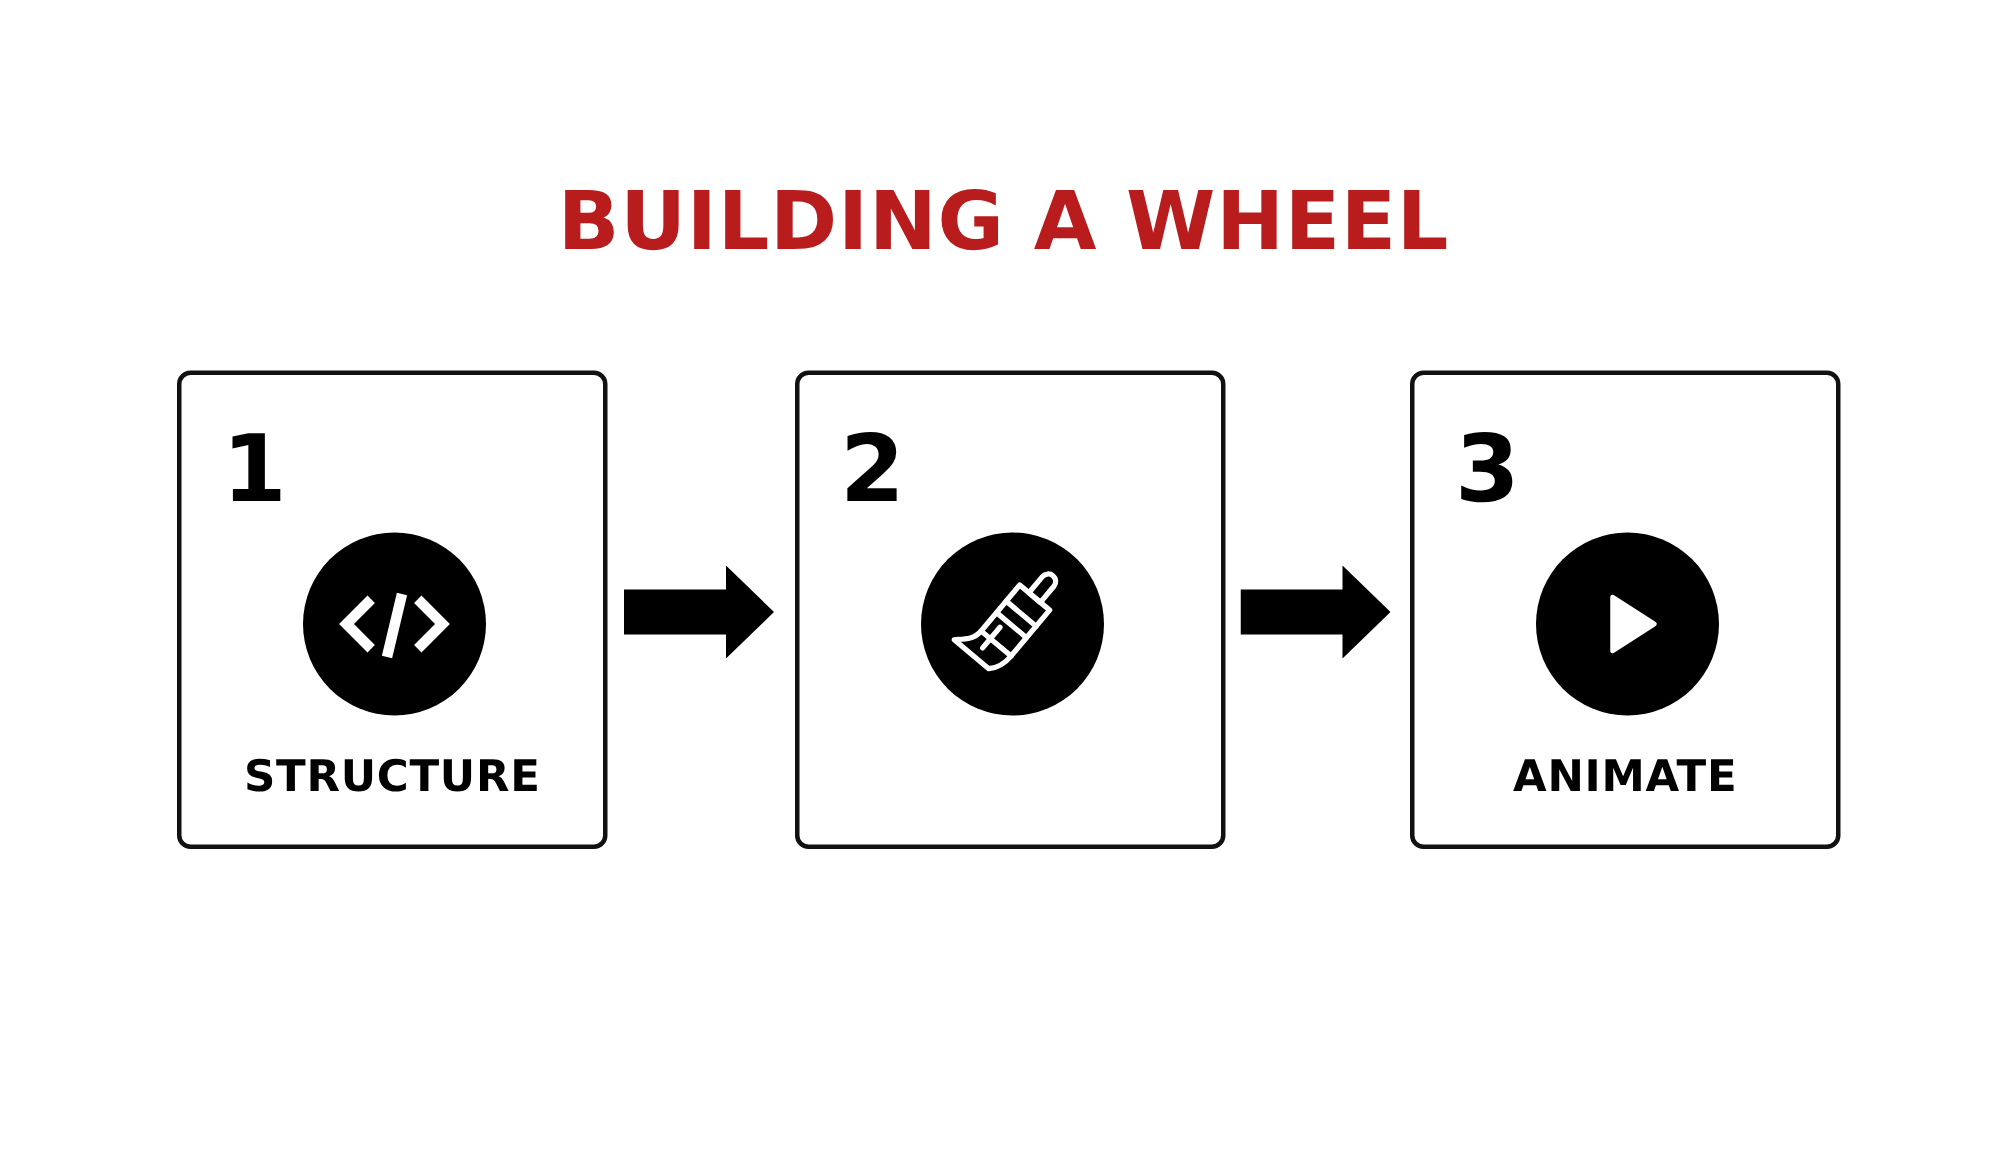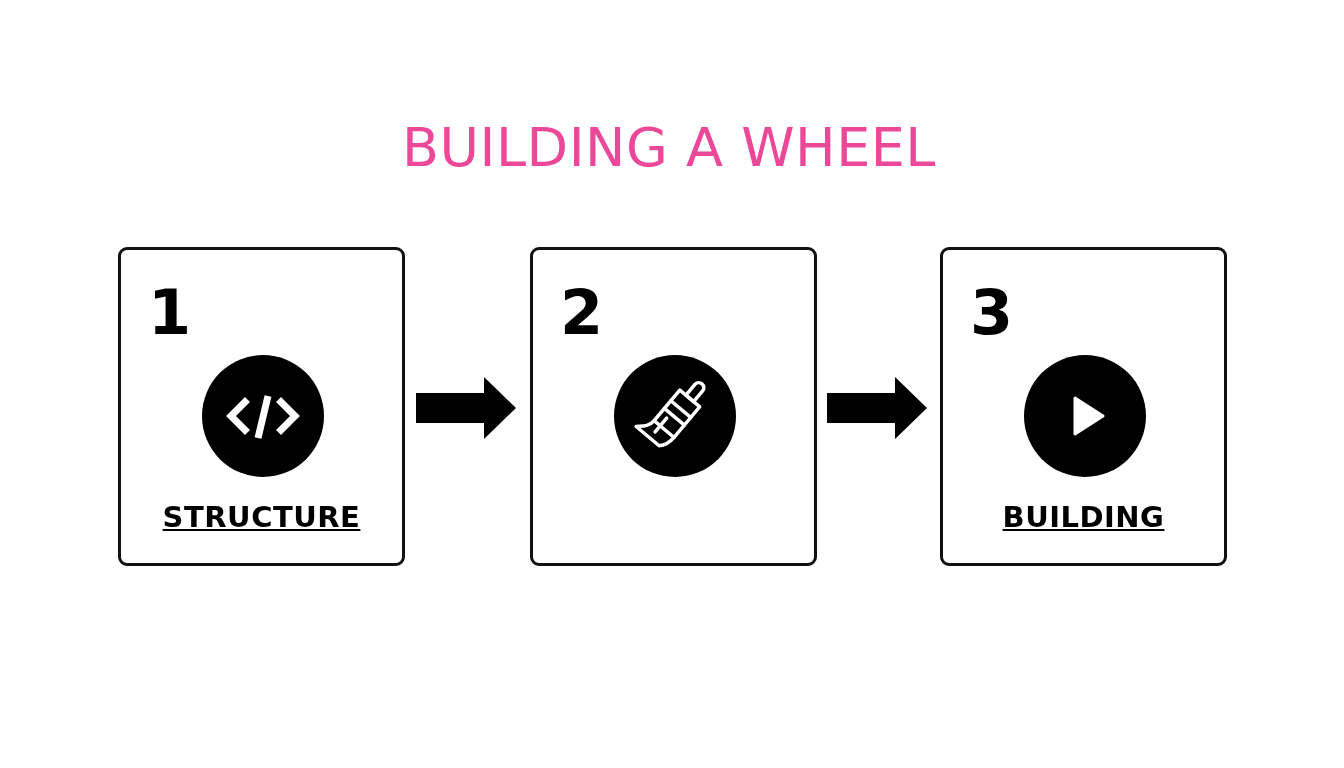--- a/index.html
+++ b/index.html
@@ -2,36 +2,36 @@
 <html><head>
   <meta charset="utf-8">
   <style>
     html, body { margin: 0; padding: 0; }
     body {
       width: 1344px; height: 768px; background: #ffffff; position: relative; overflow: hidden;
       font-family: "DejaVu Sans", "Liberation Sans", sans-serif; color: #000;
     }
     .title {
       position: absolute; left: 0; top: 118px; width: 1338px; text-align: center;
-      font-size: 54px; font-weight: normal; letter-spacing: 0.5px; line-height: 60px; color: #ec4899;
+      font-size: 54px; font-weight: bold; letter-spacing: 0.5px; line-height: 60px; color: #b91c1c;
     }
     .card {
       position: absolute; top: 247px; width: 281px; height: 313px;
       border: 3px solid #111; border-radius: 9px; background: #fff; box-sizing: content-box;
     }
     .card .num {
       position: absolute; left: 27px; top: 30px; font-size: 62px; font-weight: bold; line-height: 66px;
     }
     .card .icon-circle {
       position: absolute; left: 81px; top: 105px; width: 122px; height: 122px; border-radius: 50%; background: #000;
       display: flex; align-items: center; justify-content: center;
     }
     .card .label {
       position: absolute; left: 0; width: 100%; top: 250px; text-align: center;
-      font-size: 29px; font-weight: bold; letter-spacing: 0.5px; line-height: 34px; text-decoration: underline;
+      font-size: 29px; font-weight: bold; letter-spacing: 0.5px; line-height: 34px;
     }
     .arrow { position: absolute; top: 377px; width: 100px; height: 62px; }
   </style>
 </head>
 <body>
 
 <div class="title">BUILDING A WHEEL</div>
 
 <div class="card" style="left:118px;">
   <div class="num">1</div>
@@ -69,14 +69,14 @@
   <polygon points="0,16 68,16 68,0 100,31 68,62 68,46 0,46" fill="#000"></polygon>
 </svg>
 
 <div class="card" style="left:940px;">
   <div class="num">3</div>
   <div class="icon-circle">
     <svg width="60" height="60" viewBox="0 0 60 60">
       <path d="M20,12 L48,30 L20,48 Z" fill="#fff" stroke="#fff" stroke-width="3" stroke-linejoin="round"></path>
     </svg>
   </div>
-  <div class="label">BUILDING</div>
+  <div class="label">ANIMATE</div>
 </div>
 
 </body></html>

